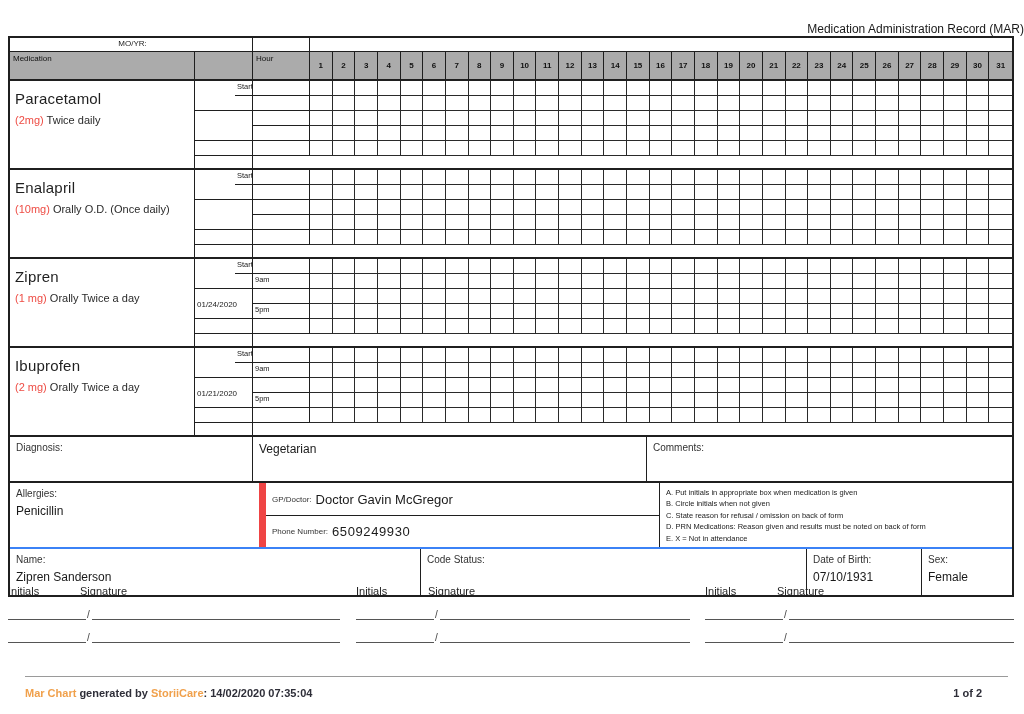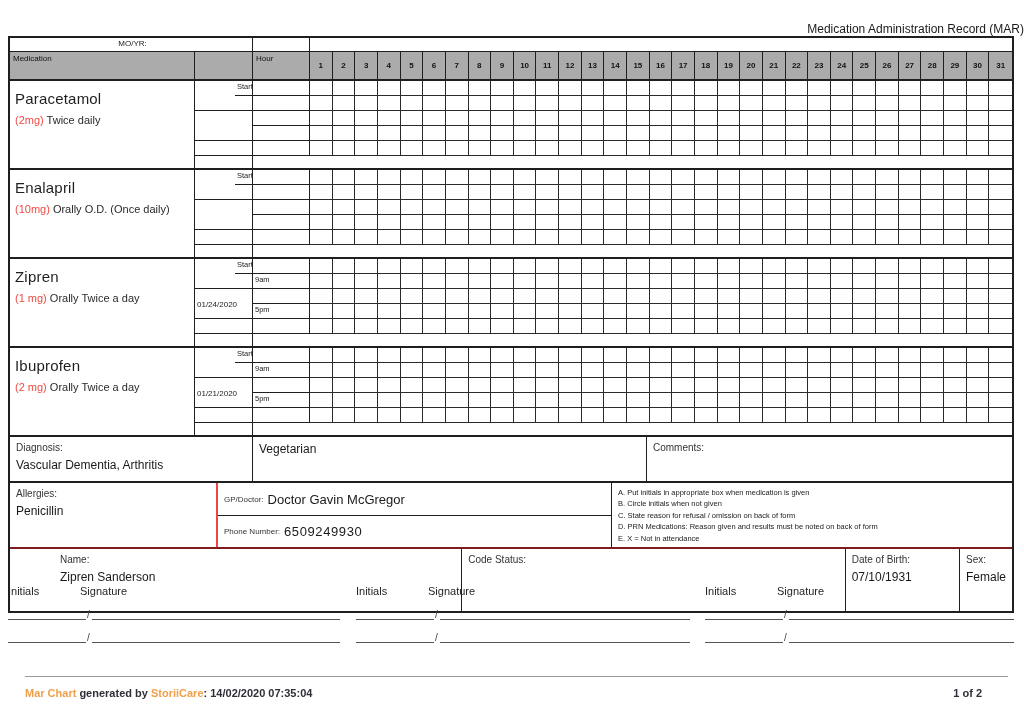--- a/index.html
+++ b/index.html
@@ -52,31 +52,31 @@
   
   .row-diag { height:46px; border-top:2px solid #1f1f1f; display:flex; }
   .row-diag .c1 { width:243px; border-right:1px solid #1f1f1f; }
   .row-diag .c2 { width:394px; border-right:1px solid #1f1f1f; }
   .row-diag .c3 { flex:1; }
   .cellpad { padding:5px 6px; }
   .lbl { font-size:10px; color:#333; margin-bottom:5px; }
   .val { font-size:12px; color:#1a1a1a; }
 
   .row-allerg { height:66px; border-top:2px solid #1f1f1f; display:flex; }
-  .row-allerg .c1 { width:208px; border-right:2px solid #ef4444; }
+  .row-allerg .c1 { width:256px; border-right:7px solid #ef4444; }
   .row-allerg .c2 { width:394px; border-right:1px solid #1f1f1f; display:flex; flex-direction:column; }
   .gp-row { height:33px; border-bottom:1px solid #1f1f1f; display:flex; align-items:center; padding-left:6px; }
   .ph-row { flex:1; display:flex; align-items:center; padding-left:6px; }
   .inline-lbl { font-size:8px; color:#333; margin-right:4px; }
   .inline-val { font-size:13px; color:#1a1a1a; }
   .ph-val { letter-spacing:.6px; }
   .row-allerg .c3 { flex:1; padding:4px 6px; }
   .note-line { font-size:7.5px; color:#222; line-height:11.4px; }
 
-  .row-name { height:64px; border-top:2px solid #7f1d1d; display:flex;padding-left:44px; }
+  .row-name { height:48px; border-top:2px solid #3b82f6; display:flex; }
   .row-name .c1 { width:411px; border-right:1px solid #1f1f1f; }
   .row-name .c2 { width:386px; border-right:1px solid #1f1f1f; }
   .row-name .c3 { width:115px; border-right:1px solid #1f1f1f; }
   .row-name .c4 { flex:1; }
 
   
   .signatures { position:absolute; left:8px; top:585px; width:1006px; display:flex; }
   .sig-group { display:flex; flex-direction:column; }
   .sig-g1 { width:332px; margin-right:16px; }
   .sig-g2 { width:334px; margin-right:15px; }
@@ -843,21 +843,20 @@
             <div class="day-cell"></div>
             <div class="day-cell"></div>
           </div>
           <div class="merged-bottom"></div>
         </div>
       </div>
 
     <div class="row-diag">
       <div class="c1 cellpad">
         <div class="lbl">Diagnosis:</div>
-        <div class="val">Vascular Dementia, Arthritis</div>
       </div>
       <div class="c2 cellpad">
         <div class="val">Vegetarian</div>
       </div>
       <div class="c3 cellpad">
         <div class="lbl">Comments:</div>
       </div>
     </div>
 
     <div class="row-allerg">

